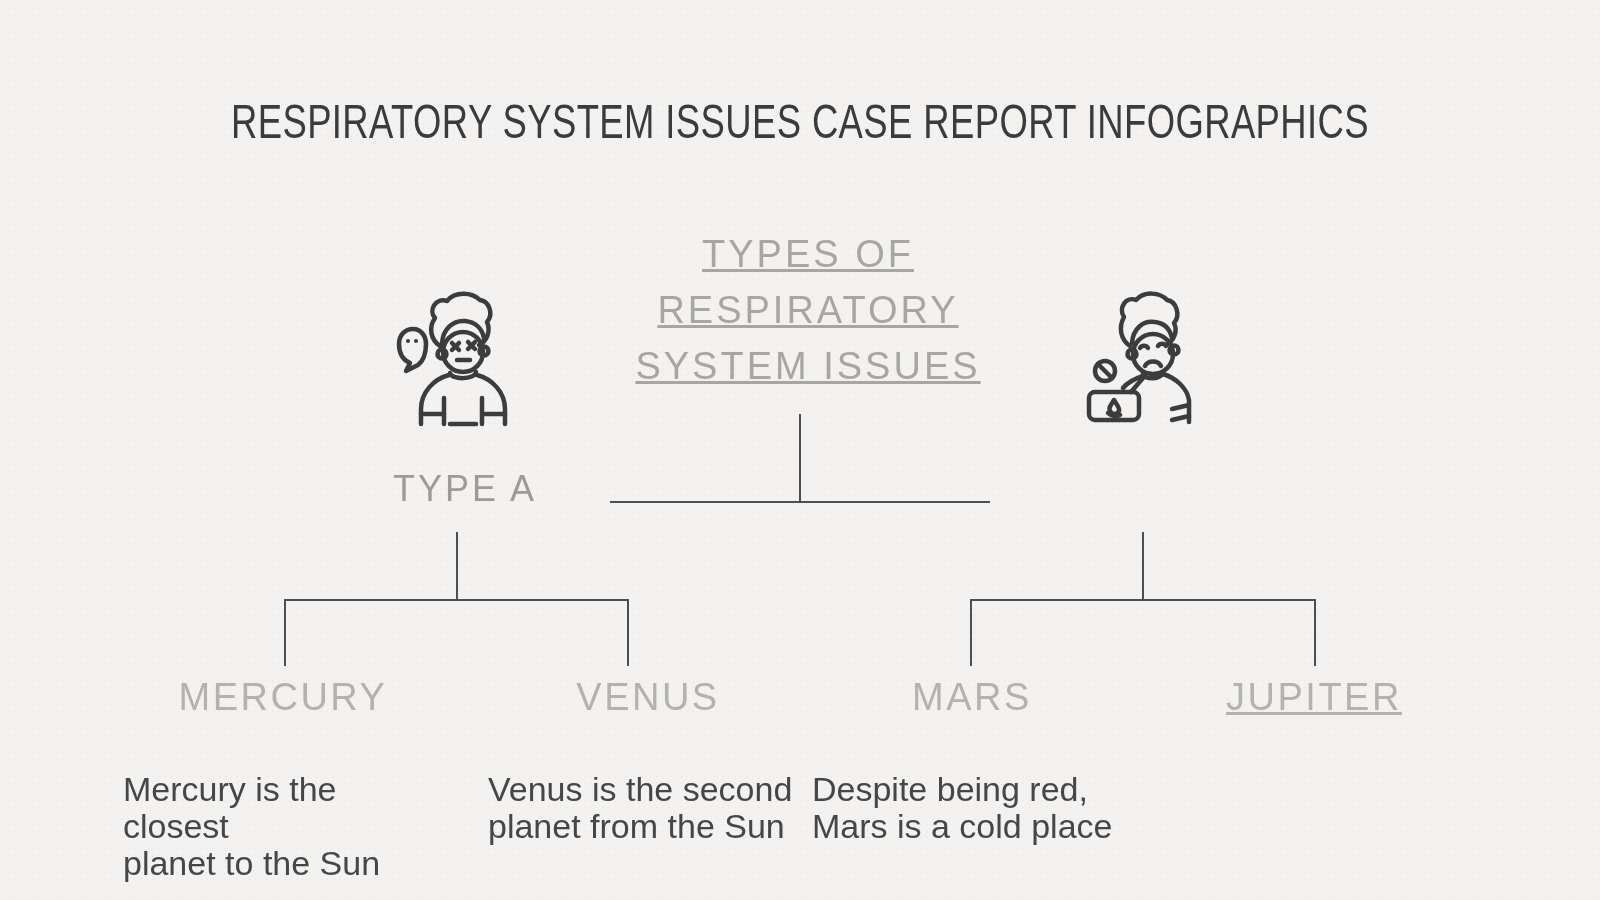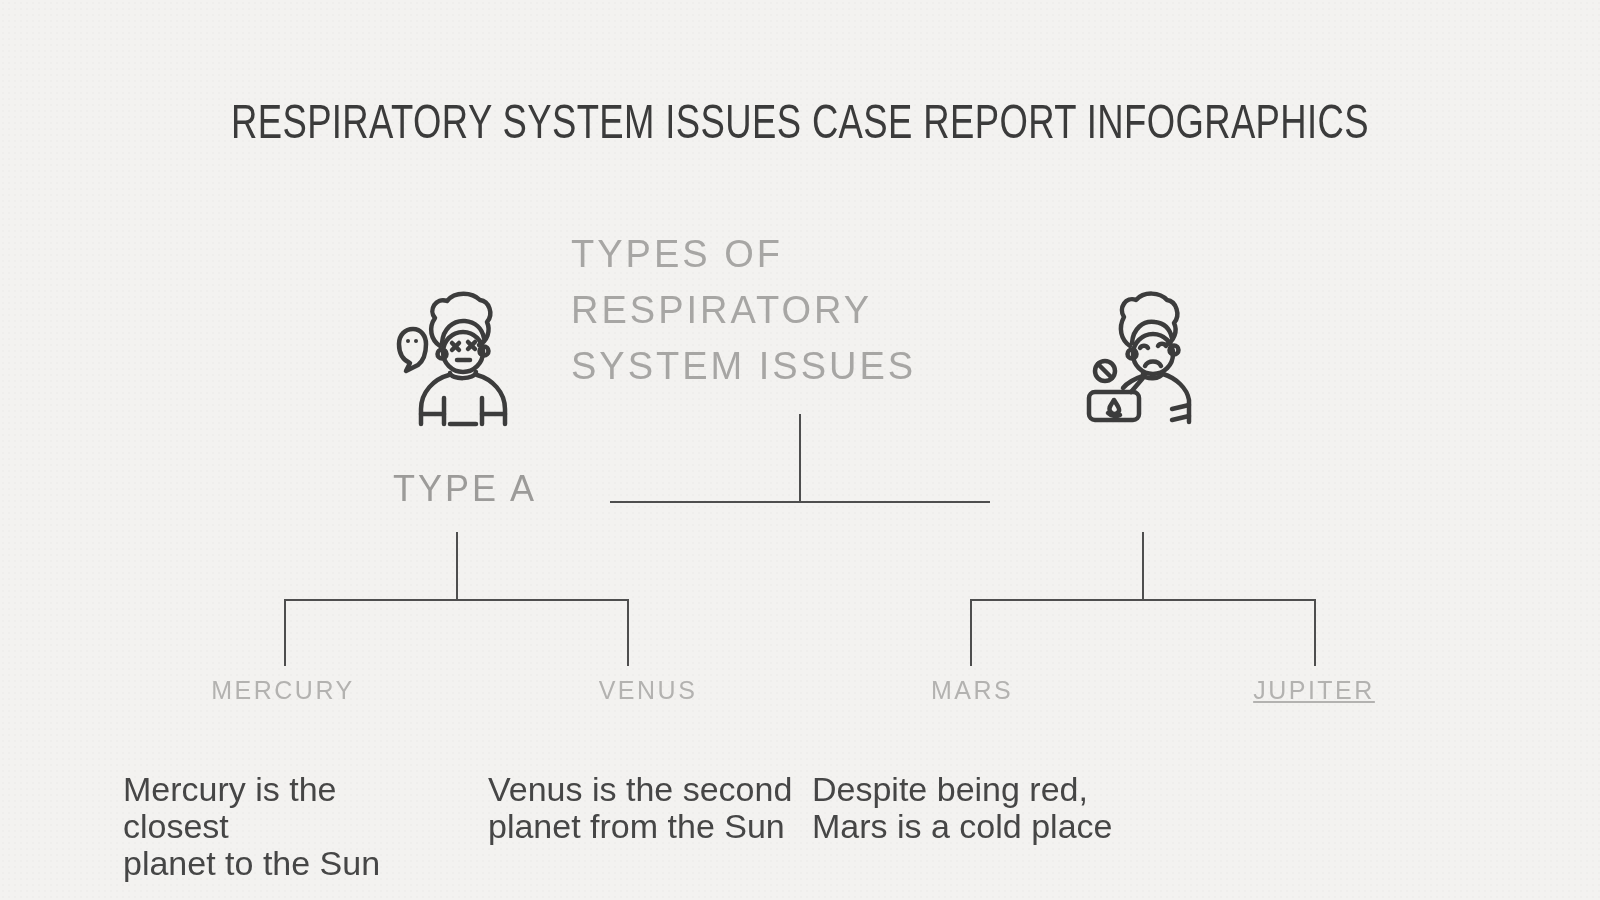--- a/index.html
+++ b/index.html
@@ -17,37 +17,39 @@
   }
   .page-title{
     position:absolute;top:94px;left:0;width:1600px;margin:0;
     text-align:center;
     font-size:48px;font-weight:400;letter-spacing:0.5px;
     color:#3b3b3b;
     transform:scaleX(0.76);
     white-space:nowrap;
   }
   .root-heading{
-    position:absolute;top:226px;left:571px;width:400px;
+    position:absolute;top:226px;left:608px;width:400px;
+    text-align:center;
     font-size:38px;line-height:56px;letter-spacing:3px;
     color:#a7a6a4;
     white-space:pre-line;
+    text-decoration:underline;
   }
   .connectors{position:absolute;left:0;top:0;}
   .branch-label{
     position:absolute;top:468px;width:300px;text-align:center;
     font-size:36px;letter-spacing:3px;color:#9c9b99;
   }
   .branch-a{left:315px;}
   .branch-b{left:995px;}
   .person-icon{position:absolute;width:140px;height:140px;}
   .icon-a{left:392px;top:288px;}
   .icon-b{left:1068px;top:288px;}
   .leaf-label{
-    font-size:25px;letter-spacing:2.5px;color:#b3b2b0;
+    font-size:38px;letter-spacing:2.5px;color:#b3b2b0;
     position:absolute;top:676px;width:320px;text-align:center;
   }
   .leaf-desc{
     position:absolute;top:727px;width:320px;text-align:left;
     font-size:34px;line-height:37px;color:#464646;
     white-space:pre-line;
     margin-top:44px;
   }
   .x-mercury{left:123px;}
   .x-venus{left:488px;}

